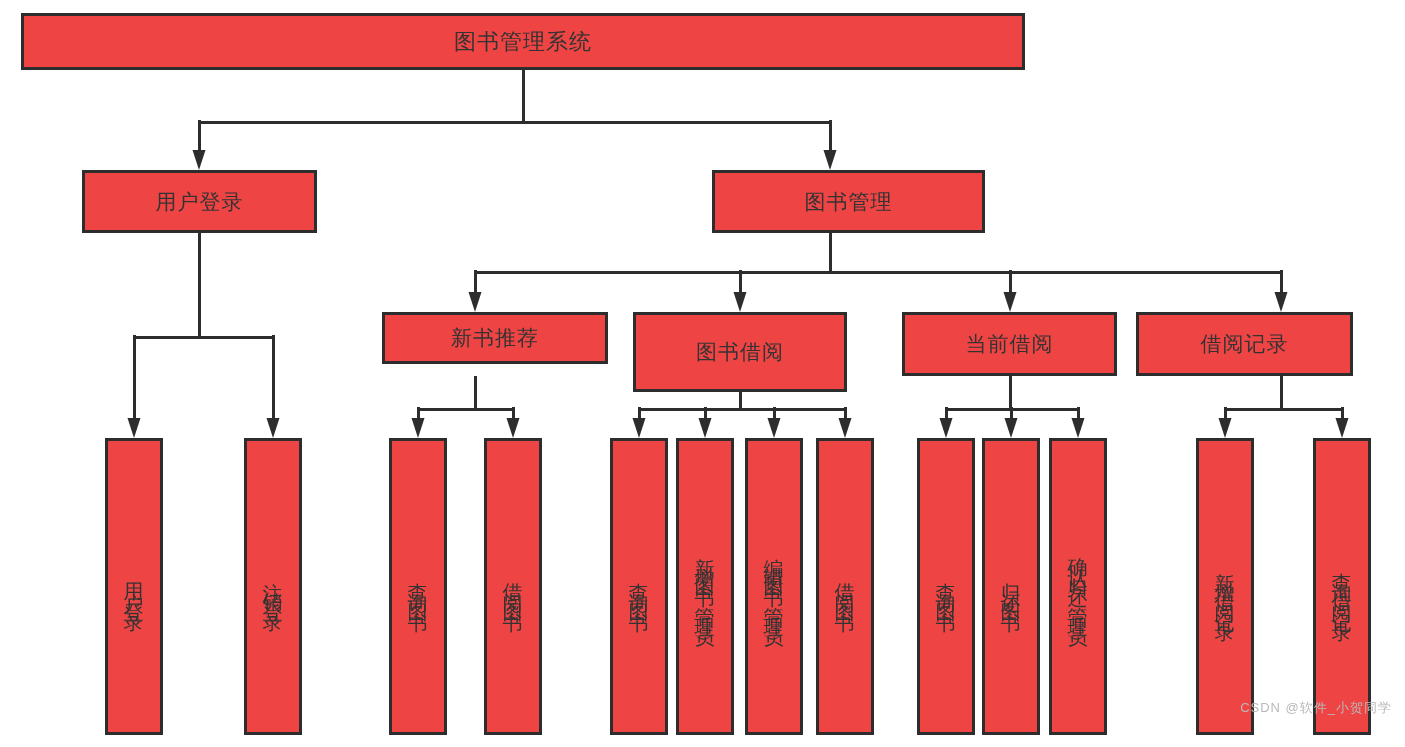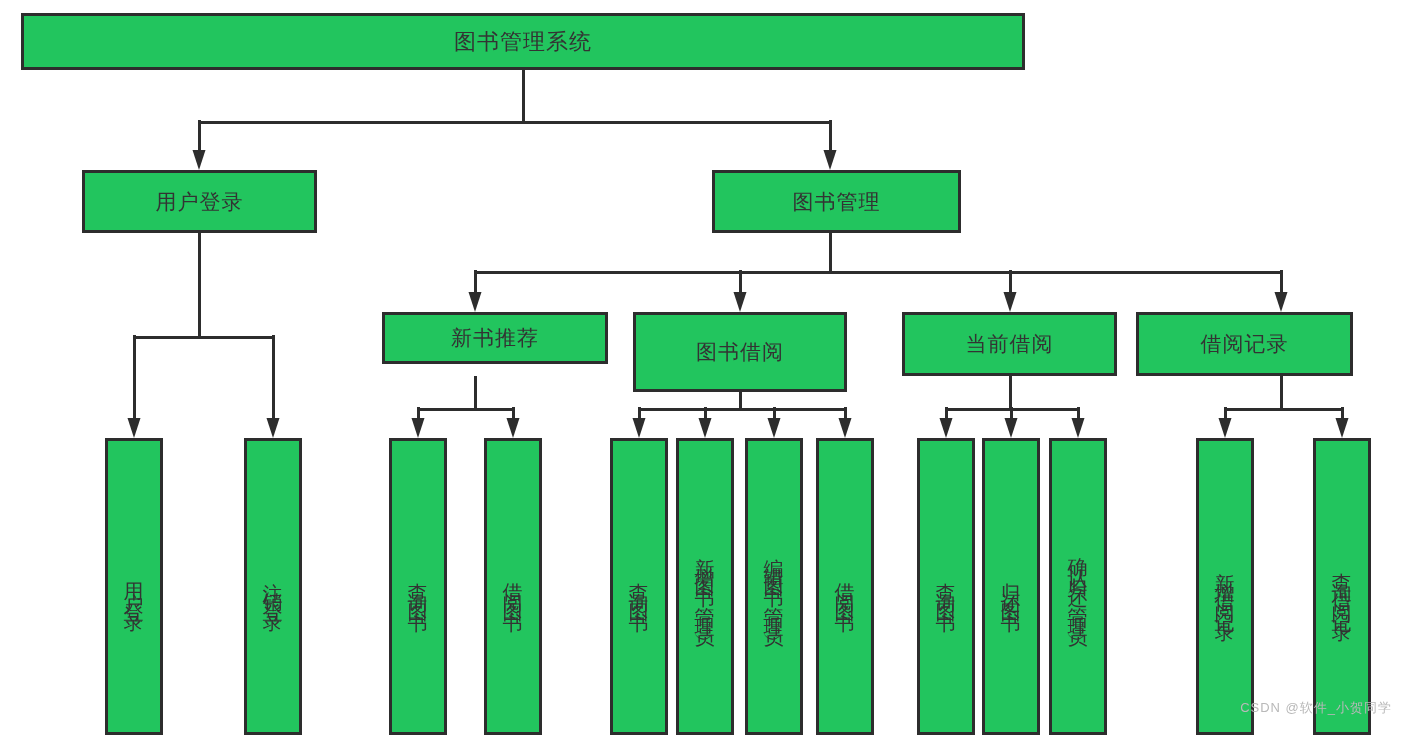--- a/index.html
+++ b/index.html
@@ -10,21 +10,21 @@
     overflow:hidden;
     font-family:"Liberation Sans","DejaVu Sans",sans-serif;
   }
   #wires{position:absolute;left:0;top:0;width:1405px;height:747px;}
   #wires .rail{stroke:var(--line,#2d2d2d);stroke-width:3;fill:none;shape-rendering:crispEdges;}
   #wires .stem{stroke:var(--line,#2d2d2d);stroke-width:3;shape-rendering:crispEdges;}
   #wires .head{fill:var(--line,#2d2d2d);stroke:none;}
   .node{
     position:absolute;
     box-sizing:border-box;
-    background:#22c55e;
+    background:#ef4444;
     border:3px solid var(--box-border,#2d2d2d);
     display:flex;align-items:center;justify-content:center;
     color:var(--text,#333333);
   }
   .node .label{white-space:nowrap;}
   .root .label{font-size:22px;letter-spacing:1px;}
   .h2 .label,.h3 .label{font-size:21px;letter-spacing:1px;}
   .leaf .label{
     writing-mode:vertical-rl;
     text-orientation:upright;
@@ -102,21 +102,21 @@
     <polygon class="head" points="1342,438 1335.5,418 1348.5,418"></polygon>
   </svg>
 
   <div class="node root" style="left:21px;top:13px;width:1004px;height:57px;">
     <span class="label">图书管理系统</span>
   </div>
 
   <div class="node h2" style="left:82px;top:170px;width:235px;height:63px;">
     <span class="label">用户登录</span>
   </div>
-  <div class="node h2" style="left:712px;top:170px;width:249px;height:63px;">
+  <div class="node h2" style="left:712px;top:170px;width:273px;height:63px;">
     <span class="label">图书管理</span>
   </div>
 
   <div class="node h3" style="left:362px;top:312px;width:226px;height:52px;margin-left:20px;">
     <span class="label">新书推荐</span>
   </div>
   <div class="node h3" style="left:633px;top:312px;width:214px;height:80px;">
     <span class="label">图书借阅</span>
   </div>
   <div class="node h3" style="left:902px;top:312px;width:215px;height:64px;">

